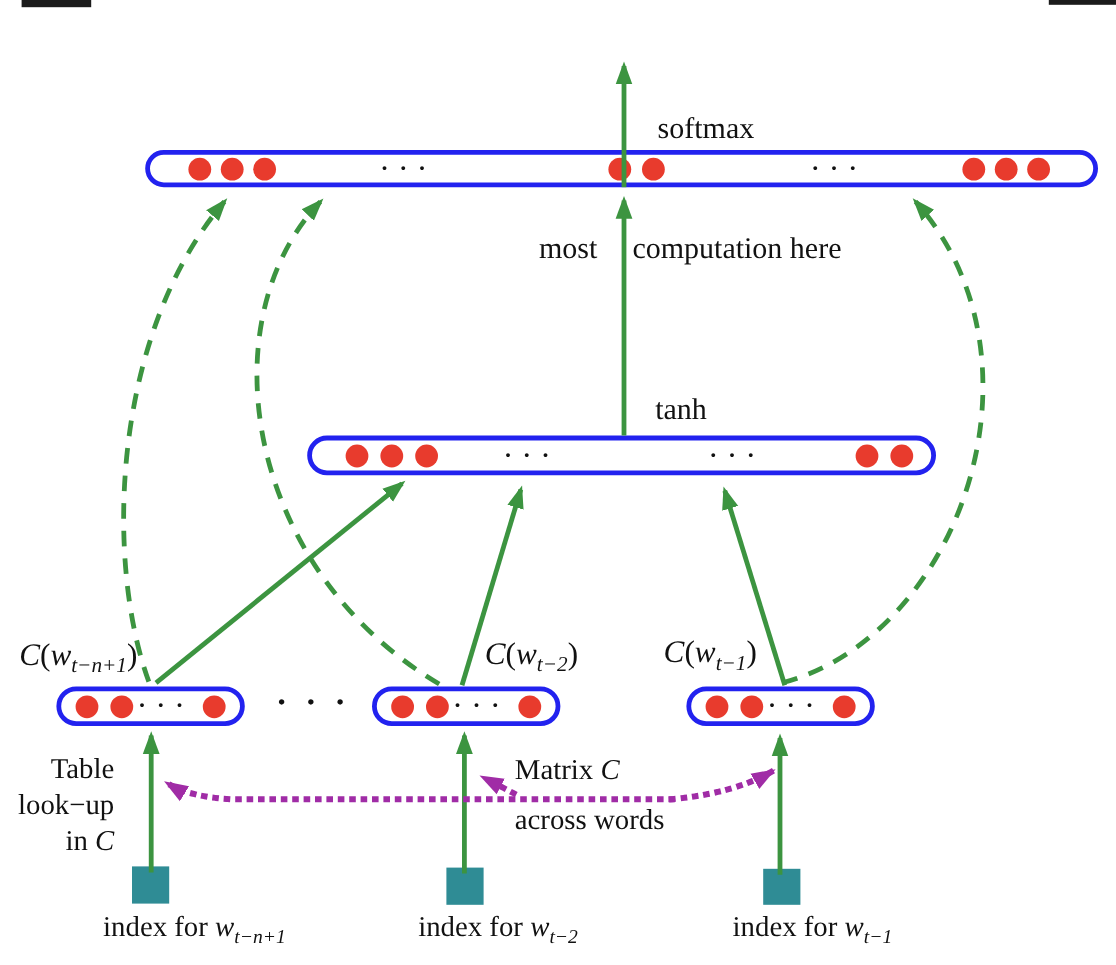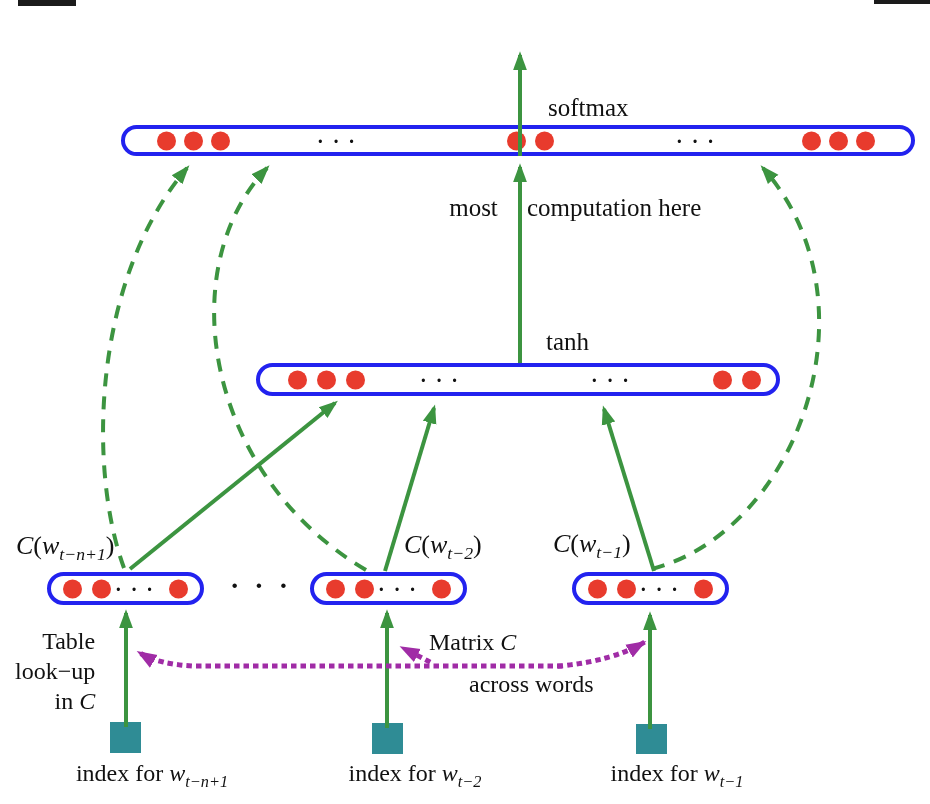--- a/index.html
+++ b/index.html
@@ -114,28 +114,28 @@
   </div>
 
   <div class="note" style="left:15px;top:626px;text-align:right;">
     <span style="display:block;">Table</span>
     <span style="display:block;">look−up</span>
     <span style="display:block;margin-left:36px;"><span>in </span><span class="it">C</span></span>
   </div>
 
   <div class="note" style="left:429px;top:627px;"><span>Matrix </span><span class="it">C</span></div>
   <div class="note" style="left:429px;top:671px;line-height:27px;">
-    <span style="display:block;margin-left:40px;">across words</span>
+    <span style="display:block;">across words</span>
   </div>
 
   <div class="sq" style="left:110px;top:722px;"></div>
   <div class="sq" style="left:372px;top:723px;"></div>
   <div class="sq" style="left:636px;top:724px;height:30px;"></div>
 
-  <div class="idx" style="left:152px;"><span>index for </span><span class="it">w</span><sub class="it">t−n+1</sub></div>
+  <div class="idx" style="left:162px;"><span>index for </span><span class="it">w</span><sub class="it">t−n+1</sub></div>
   <div class="idx" style="left:415px;"><span>index for </span><span class="it">w</span><sub class="it">t−2</sub></div>
   <div class="idx" style="left:677px;"><span>index for </span><span class="it">w</span><sub class="it">t−1</sub></div>
 
   <svg class="ov" width="930" height="804" viewBox="0 0 930 804">
     <defs>
       <marker id="mg" viewBox="0 0 6 6" markerWidth="5" markerHeight="5" refX="4.6" refY="3" orient="auto" markerUnits="strokeWidth">
         <path d="M0,0.9 L5.7,3 L0,5.1 Z" fill="#3c9440" style="fill:var(--arrow-green,#3c9440)"></path>
       </marker>
       <marker id="mp" viewBox="0 0 6 6" markerWidth="4.2" markerHeight="4.2" refX="4.6" refY="3" orient="auto" markerUnits="strokeWidth">
         <path d="M0,0.9 L5.7,3 L0,5.1 Z" fill="#a02ca6" style="fill:var(--matrix-purple,#a02ca6)"></path>

